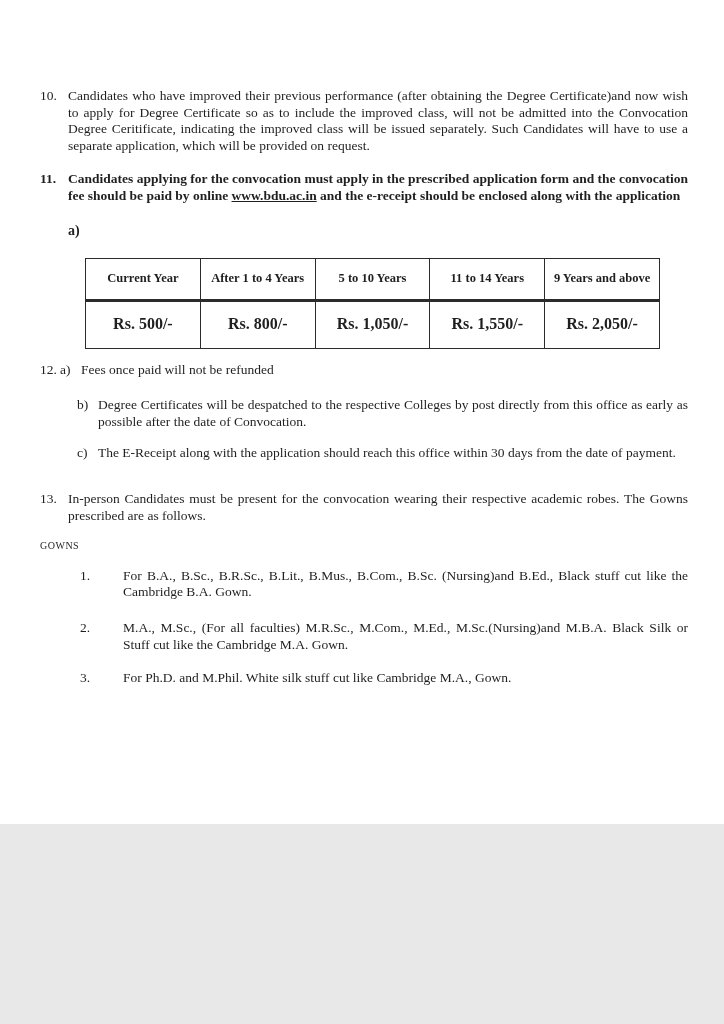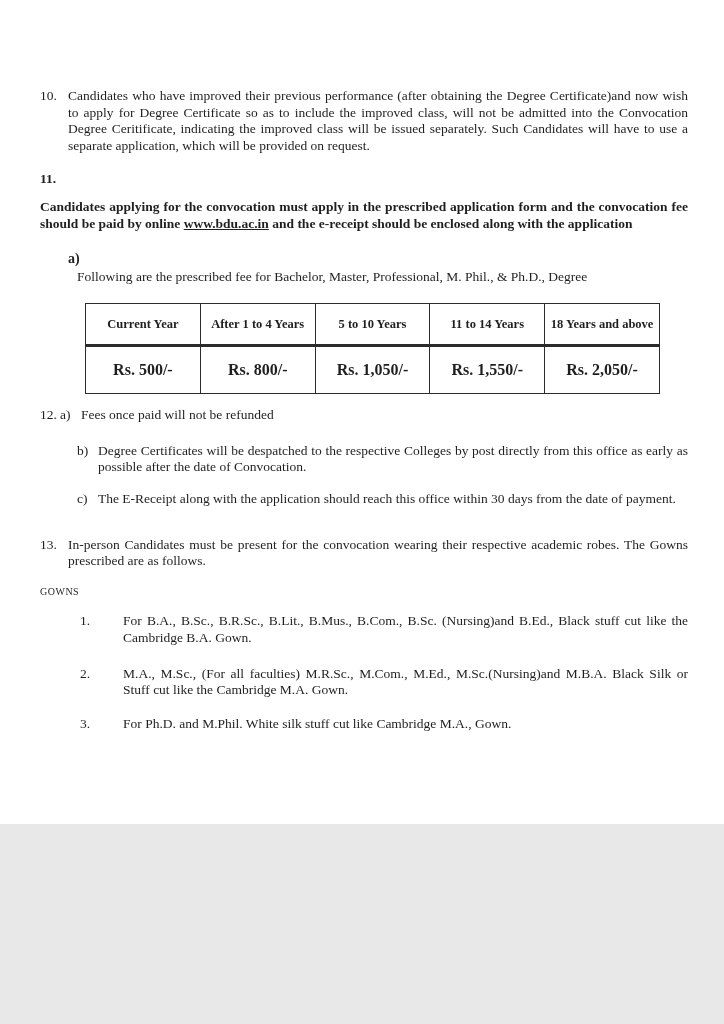--- a/index.html
+++ b/index.html
@@ -14,21 +14,21 @@
     font-family: "Liberation Serif", serif;
     color: #1f1f1f;
     font-size: 13.5px;
     line-height: 16.6px;
     overflow: hidden;
   }
   .item { display: flex; }
   .item .num { flex: 0 0 28px; }
   .item .body { flex: 1; text-align: justify; }
 
-  .item-11 { margin-top: 17px; font-weight: bold; flex-direction: column; }
+  .item-11 { margin-top: 17px; font-weight: bold; }
   .item-11 .url { text-decoration: underline; }
 
   .fee-head { margin-top: 17px; margin-left: 28px; display: flex; font-weight: bold; font-size: 14px; line-height: 18px; }
   .fee-head .lbl { flex: 0 0 20px; }
   .fee-sub { margin-left: 37px; margin-top: 1px; }
 
   table.fee-table {
     border-collapse: collapse;
     margin: 18px 0 0 45px;
     width: 575px;
@@ -93,30 +93,29 @@
   </div>
 
   <div class="item item-11">
     <span class="num">11.</span>
     <span class="body"><span>Candidates applying for the convocation must apply in the prescribed application form and the convocation fee should be paid by online </span><span class="url">www.bdu.ac.in</span><span> and the e-receipt should be enclosed along with the application</span></span>
   </div>
 
   <div class="fee-head">
     <span class="lbl">a)</span>
   </div>
-  <div class="fee-sub">Following are the prescribed fee for Bachelor, Master, Professional, M. Phil., &amp; Ph.D., Degree</div>
 
   <table class="fee-table">
     <thead>
       <tr>
         <th>Current Year</th>
         <th>After 1 to 4 Years</th>
         <th>5 to 10 Years</th>
         <th>11 to 14 Years</th>
-        <th>18 Years and above</th>
+        <th>9 Years and above</th>
       </tr>
     </thead>
     <tbody>
       <tr>
         <td>Rs. 500/-</td>
         <td>Rs. 800/-</td>
         <td>Rs. 1,050/-</td>
         <td>Rs. 1,550/-</td>
         <td>Rs. 2,050/-</td>
       </tr>

